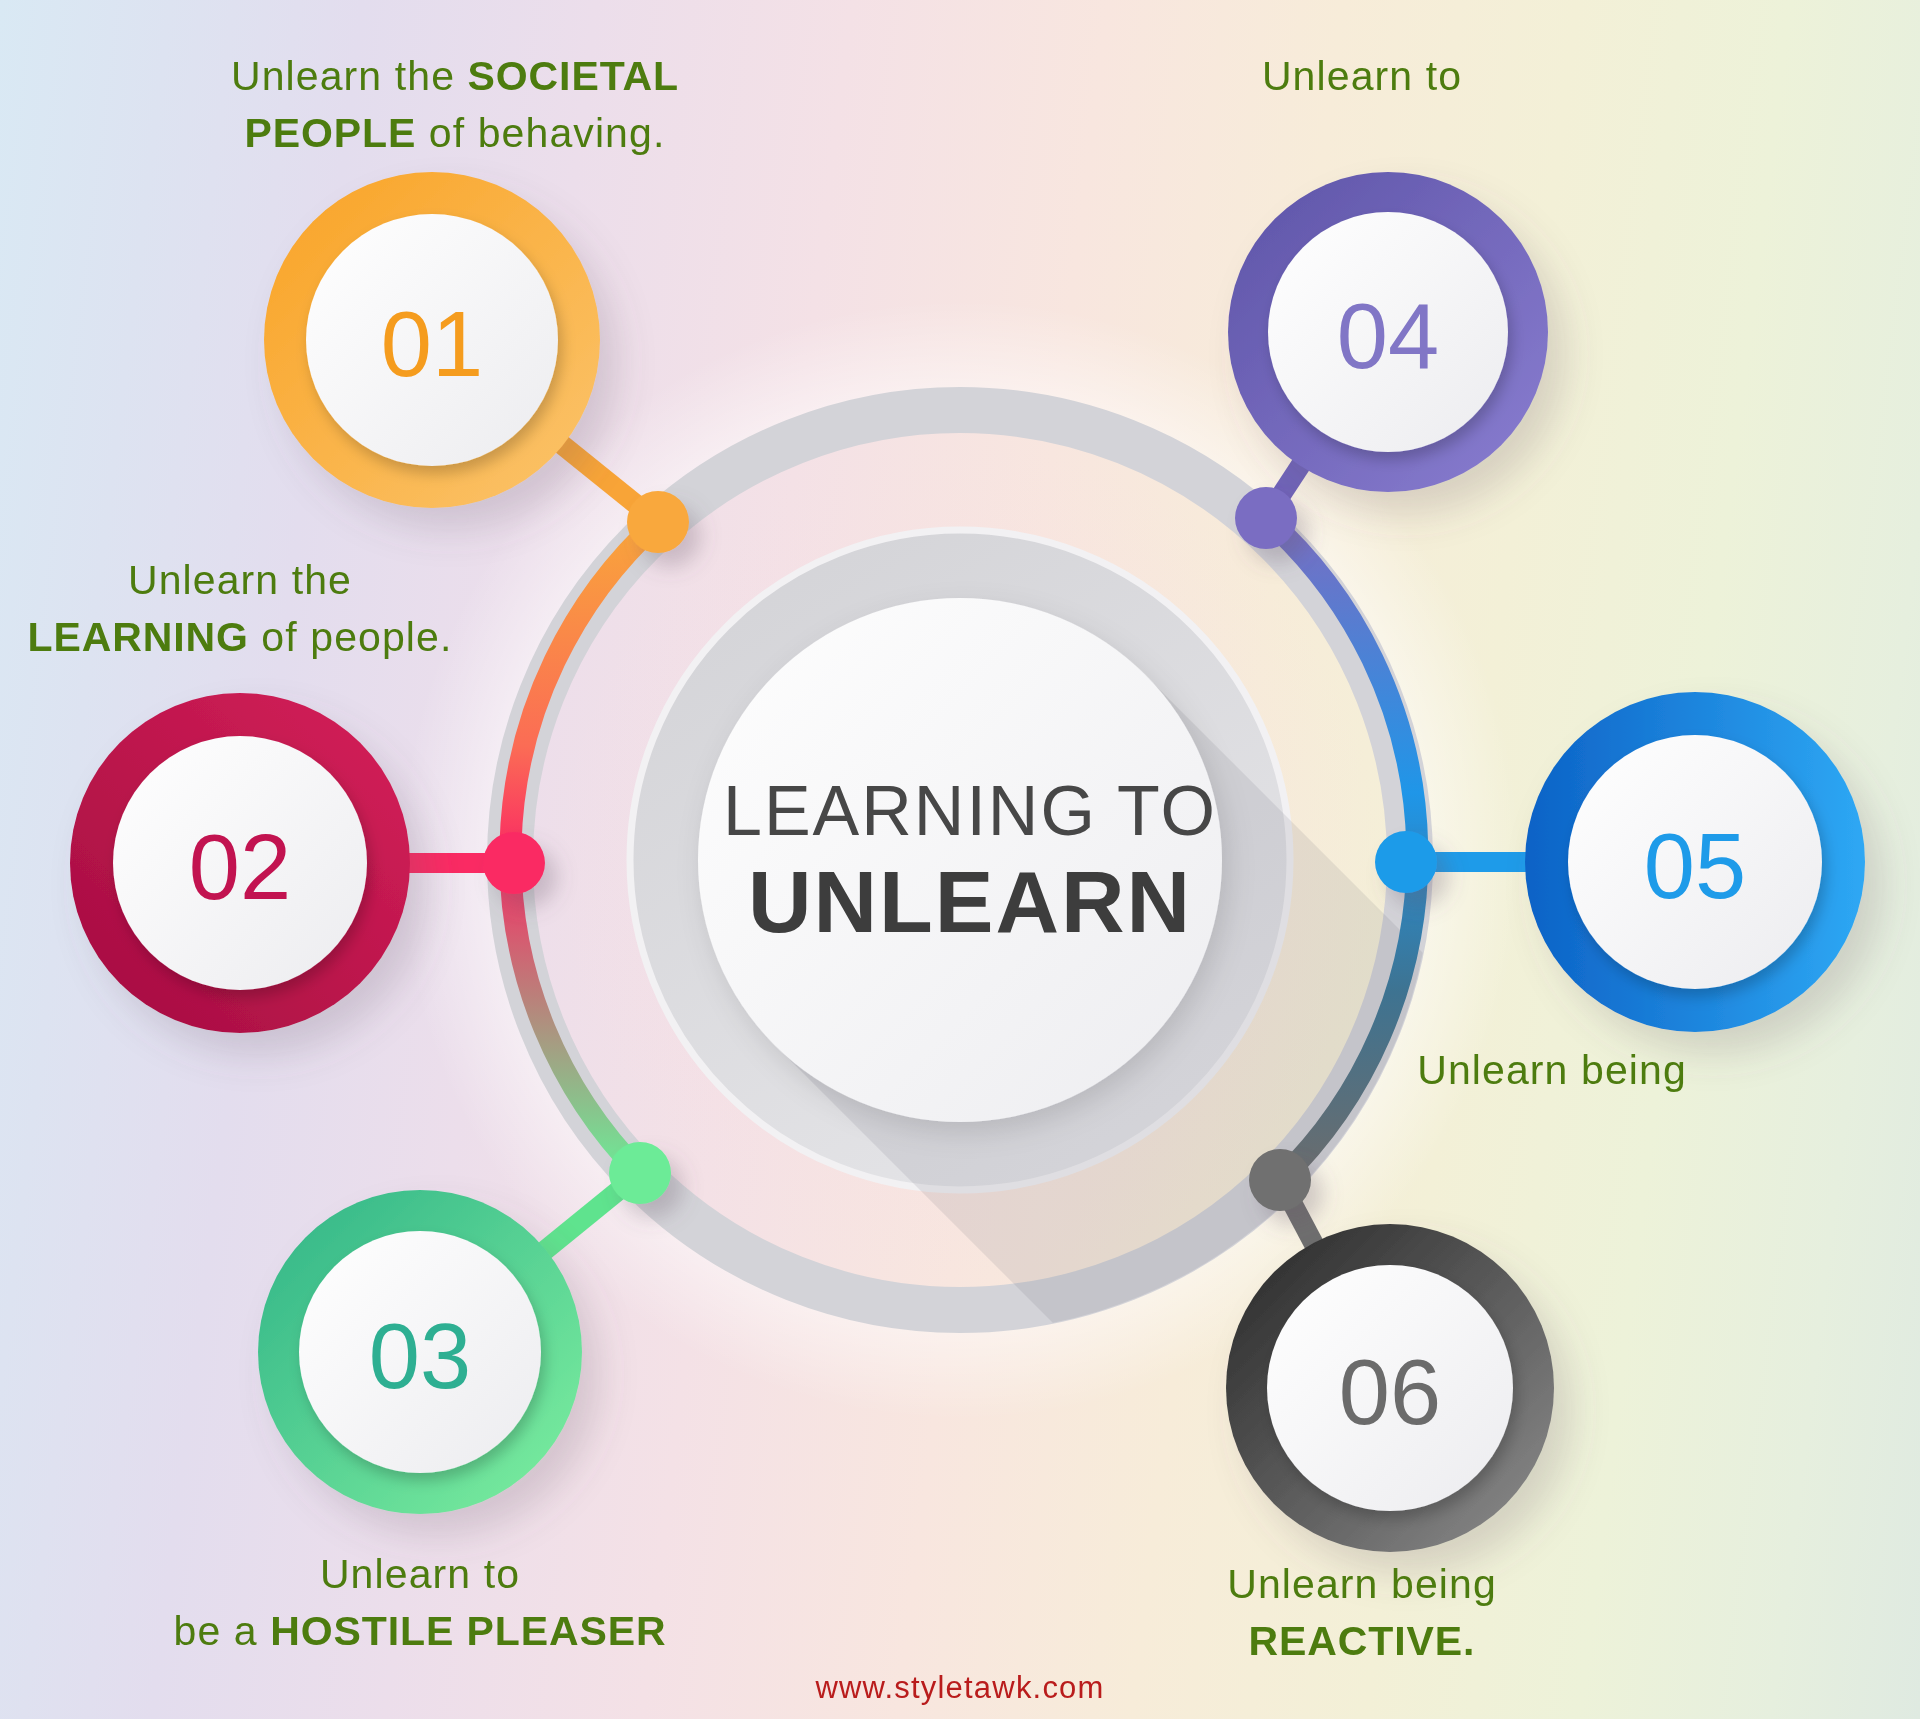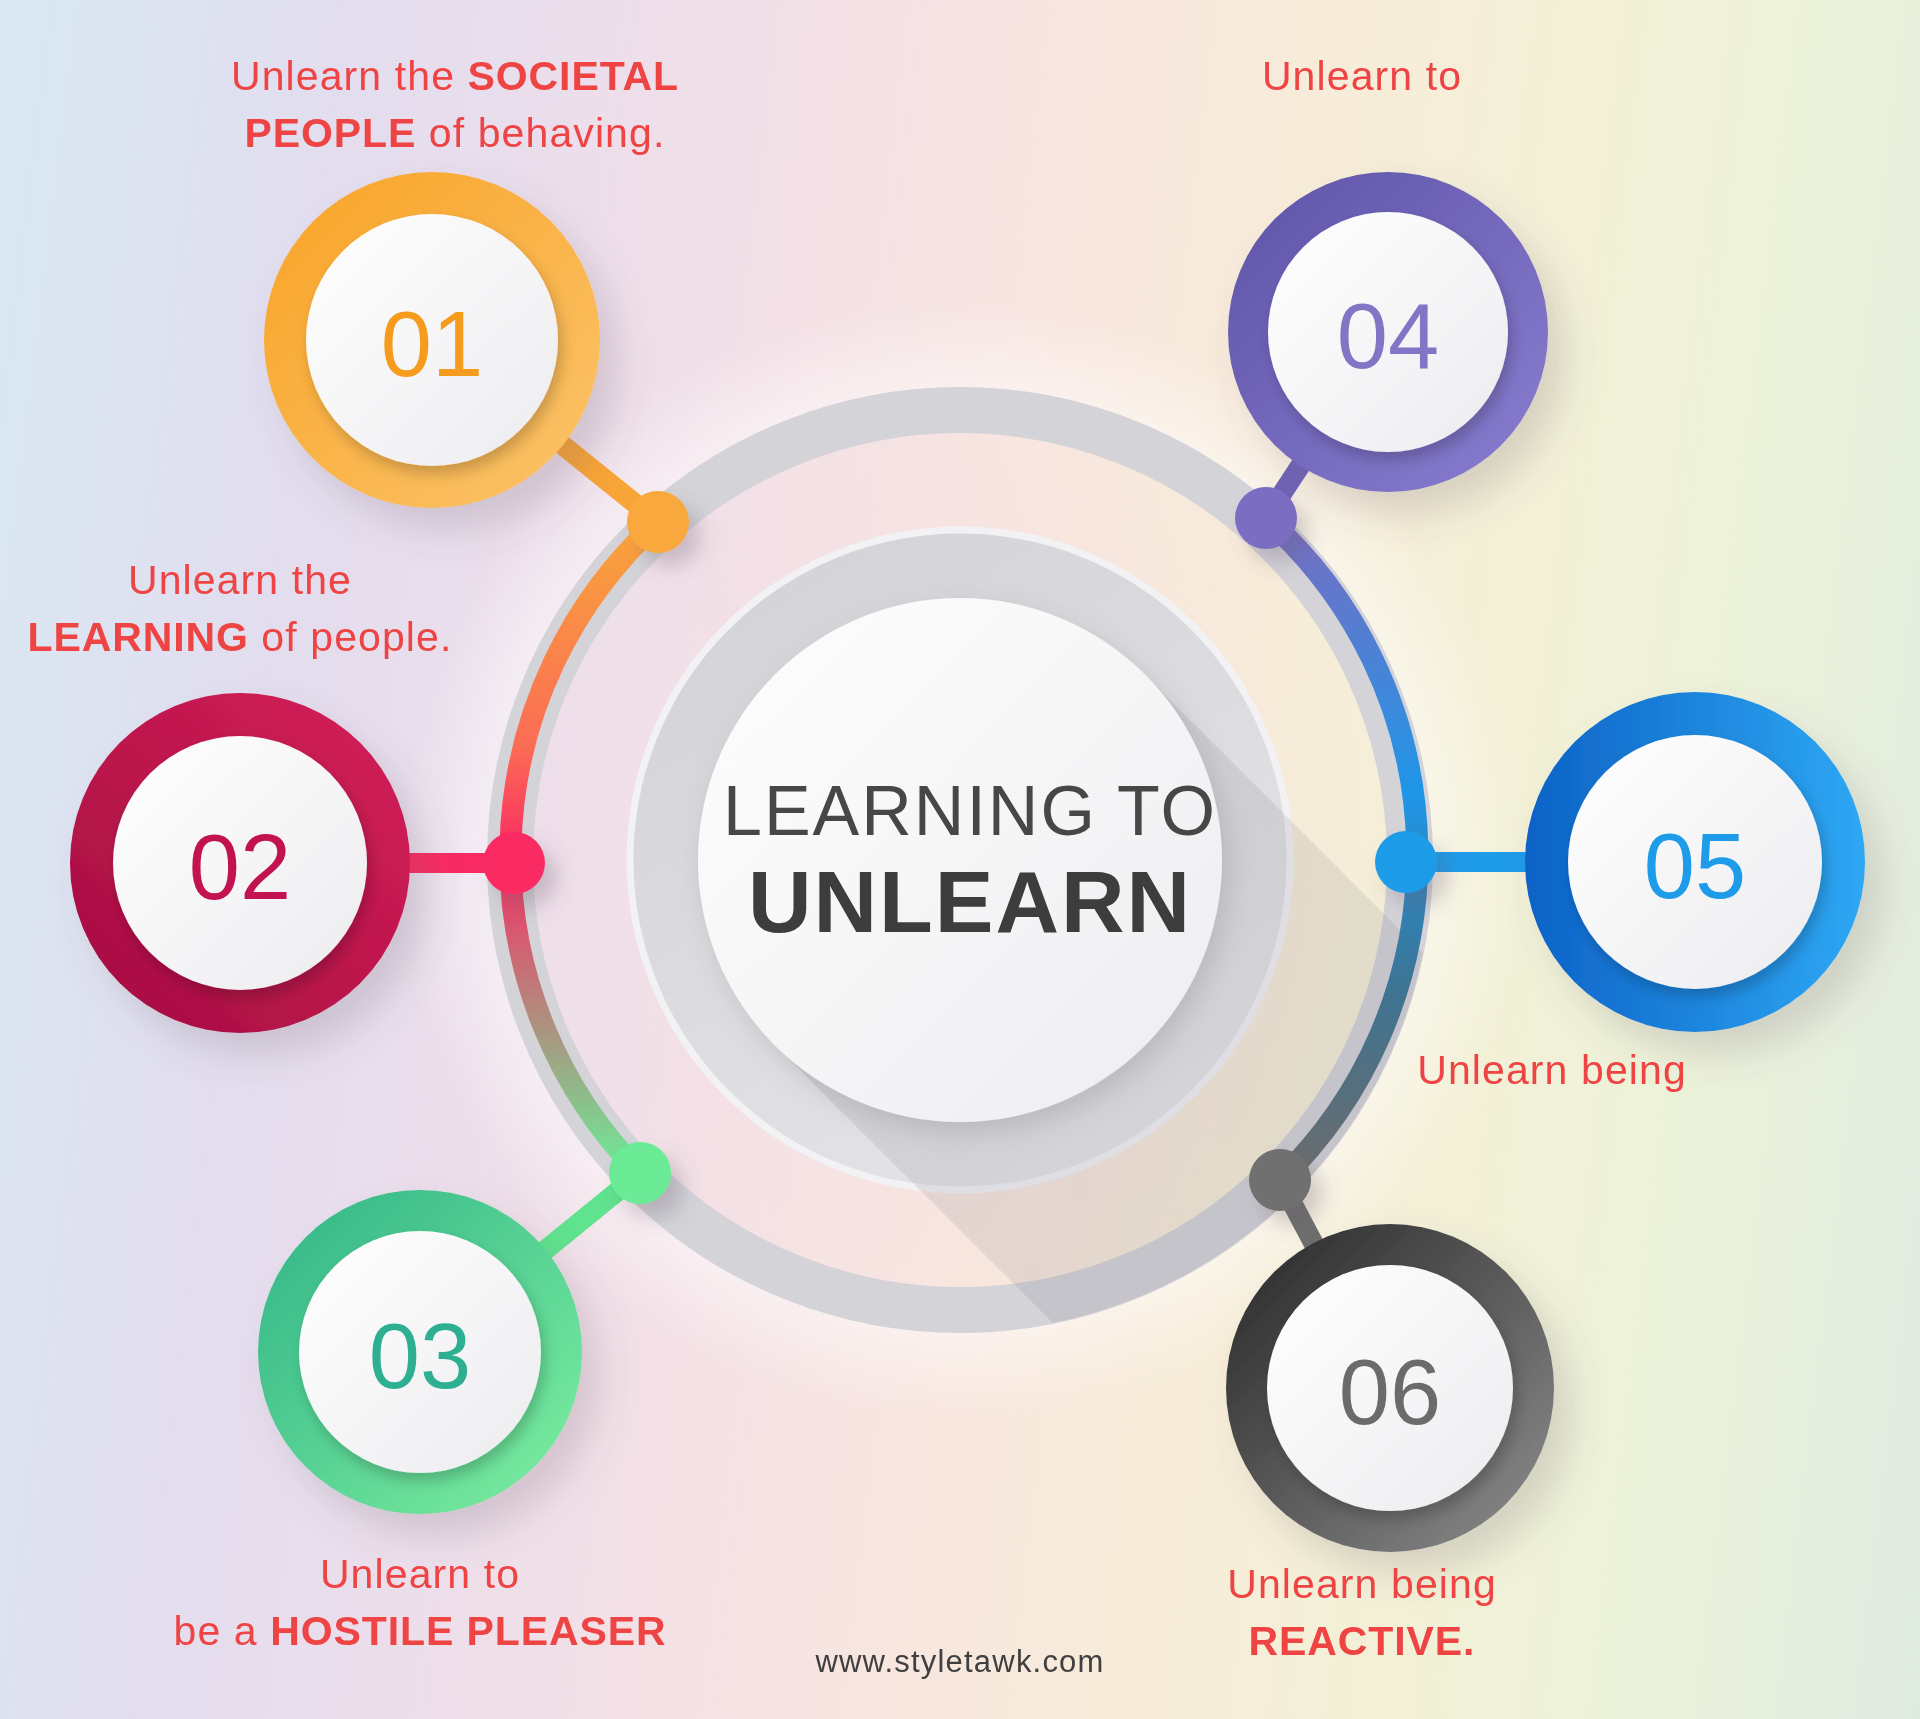--- a/index.html
+++ b/index.html
@@ -11,26 +11,26 @@
       radial-gradient(circle 760px at 960px 860px, rgba(255,255,255,0.0) 430px, rgba(255,255,255,0.45) 470px, rgba(255,255,255,0) 560px),
       radial-gradient(circle 560px at 960px 862px, rgba(246,222,228,0.55), rgba(246,222,228,0) 75%),
       linear-gradient(97deg,#d9e9f4 0%,#dde3f1 8%,#e3ddee 17%,#ecdeeb 28%,#f4e1e6 40%,#f8e6df 52%,#f7ecd9 63%,#f3f0d7 74%,#edf2d9 84%,#e6efde 93%,#dfeae1 100%);
   }
   svg{position:absolute;left:0;top:0;}
   .num{font:400 92px "Liberation Sans",sans-serif;}
   .t-top{font:400 70px "Liberation Sans",sans-serif;letter-spacing:2px;fill:#474747;}
   .t-main{font:700 88px "Liberation Sans",sans-serif;letter-spacing:2px;fill:#3d3d3d;}
   .label{
     position:absolute;transform:translateX(-50%);text-align:center;white-space:nowrap;
-    font:400 41px/57px "Liberation Sans",sans-serif;color:#ef4444;letter-spacing:1.1px;
+    font:400 41px/57px "Liberation Sans",sans-serif;color:#4d7c0f;letter-spacing:1.1px;
   }
   .label strong{font-weight:700;letter-spacing:0.9px;}
   .footer{
     position:absolute;transform:translateX(-50%);white-space:nowrap;
-    font:400 31px/40px "Liberation Sans",sans-serif;color:#404040;letter-spacing:1.2px;
+    font:400 31px/40px "Liberation Sans",sans-serif;color:#b91c1c;letter-spacing:1.2px;margin-top:26px;
   }
   .l1{left:455px;top:48px;}
   .l2{left:240px;top:552px;}
   .l3{left:420px;top:1546px;}
   .l4{left:1362px;top:48px;}
   .l5{left:1552px;top:1042px;}
   .l6{left:1362px;top:1556px;}
   .footer{left:960px;top:1642px;}
 </style>
 </head>

